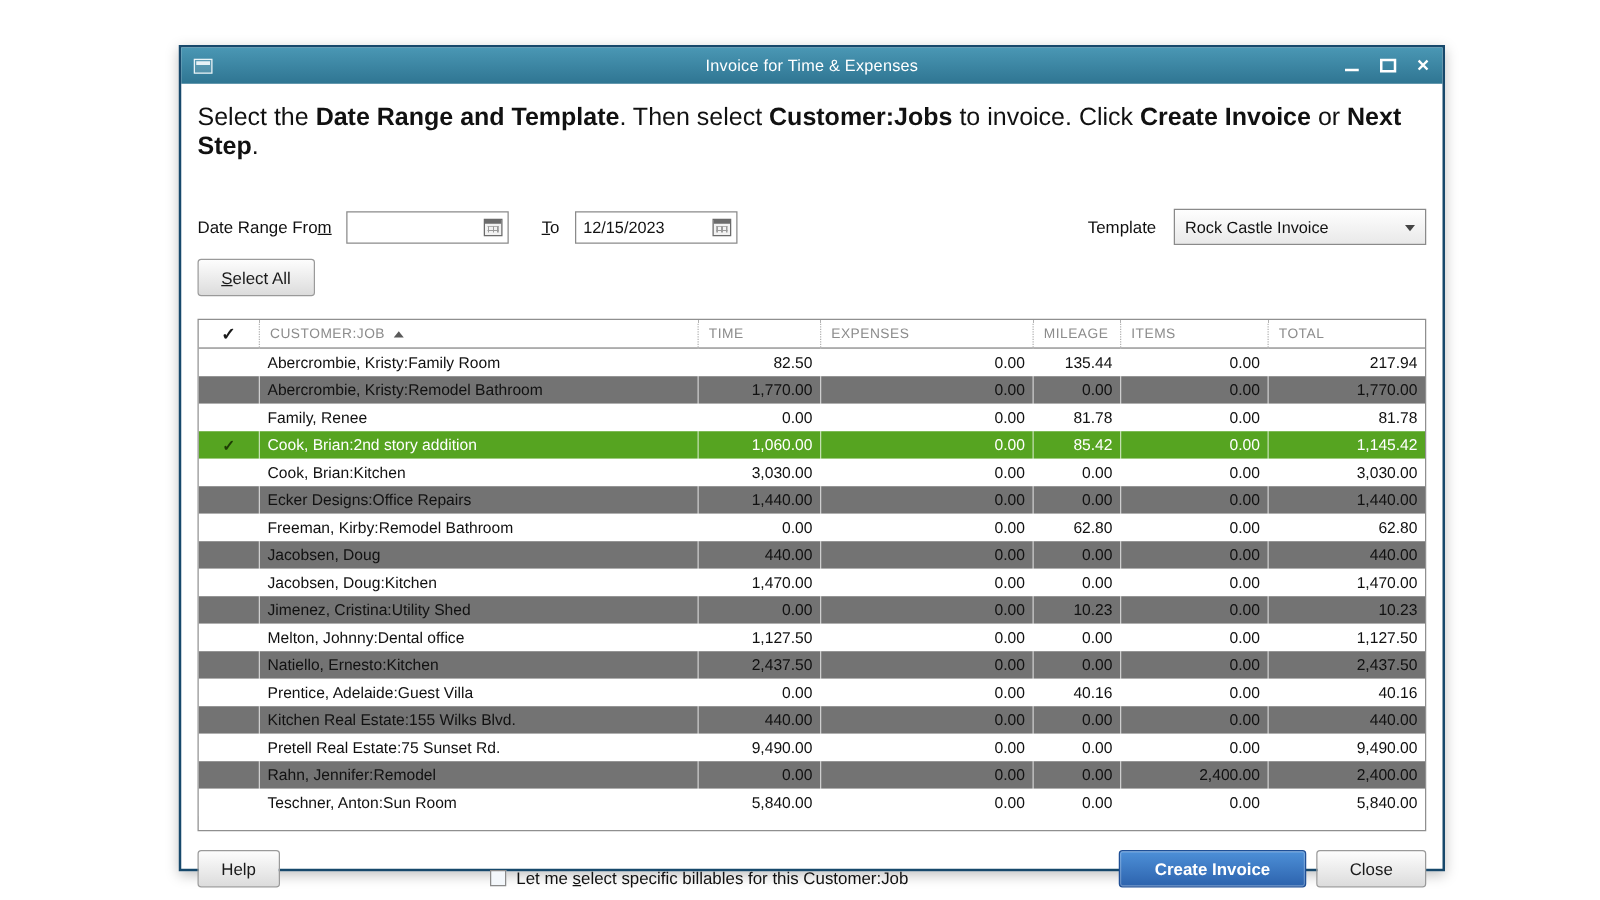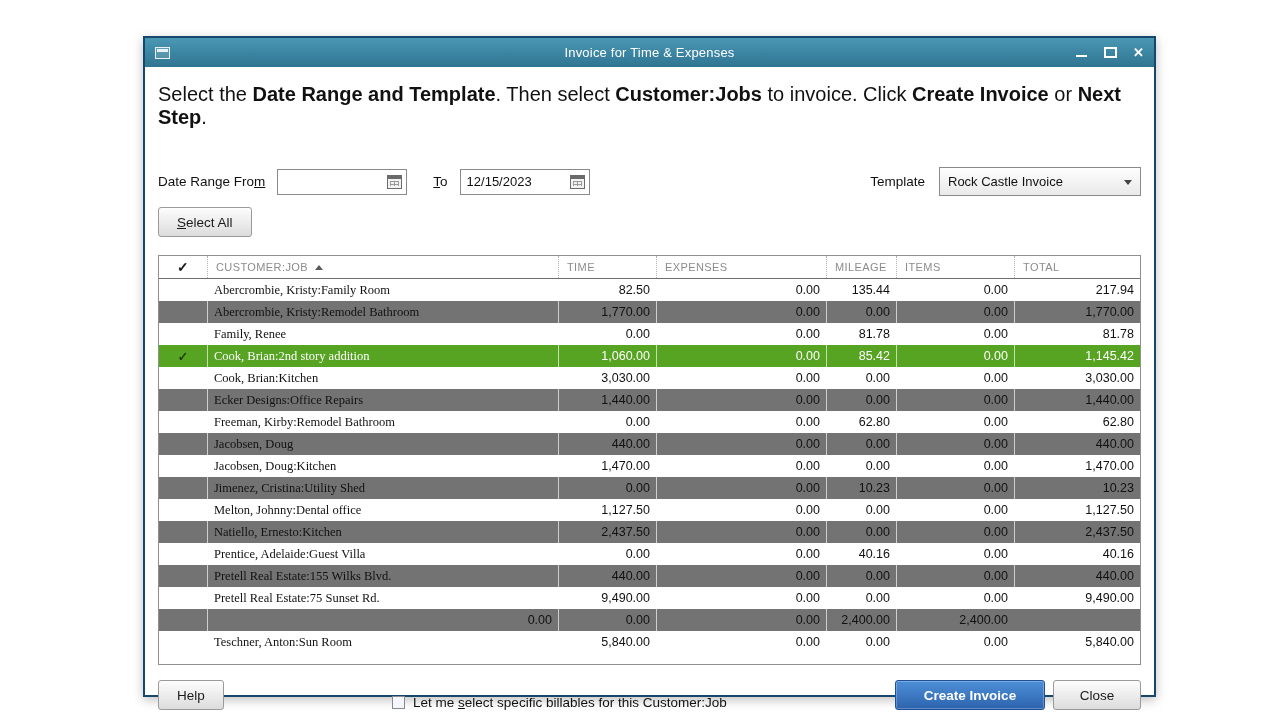--- a/index.html
+++ b/index.html
@@ -102,21 +102,21 @@
   }
   .trow { height:22px; background:#fff; cursor:default; }
   .trow.alt { background:#737373; }
   .trow.selected { background:#56a421; color:#fff; }
   .cell {
     display:flex; align-items:center; font-size:12.5px; color:inherit;
     padding:0 6px; overflow:hidden; white-space:nowrap;
   }
   .cell + .cell { border-left:1px solid rgba(255,255,255,0.65); }
   .trow .c-check { justify-content:center; font-weight:bold; color:#1e3d05; padding:0; }
-  .c-customer { color:#111;font-family:Liberation Serif, serif; }
+  .c-customer { color:#111; }
   .trow.selected .c-customer { color:#fff; }
   .c-num { justify-content:flex-end; color:#111; }
   .trow.selected .c-num { color:#fff; }
 
   
   .footer { margin-top:15px; display:flex; align-items:flex-end; }
   .checkbox-group { margin-left:auto; display:flex; align-items:center; }
   .checkbox {
     width:13px; height:13px; border:1px solid #8a8a8a; background:#f3f7fb; cursor:pointer;
   }
@@ -299,38 +299,39 @@
     <div class="cell c-check"></div>
     <div class="cell c-customer">Prentice, Adelaide:Guest Villa</div>
     <div class="cell c-num">0.00</div>
     <div class="cell c-num">0.00</div>
     <div class="cell c-num">40.16</div>
     <div class="cell c-num">0.00</div>
     <div class="cell c-num">40.16</div>
   </div>
             <div class="trow alt">
     <div class="cell c-check"></div>
-    <div class="cell c-customer">Pretell Real Estate:155 Wilks Blvd.</div>
+    <div class="cell c-customer">Kitchen Real Estate:155 Wilks Blvd.</div>
     <div class="cell c-num">440.00</div>
     <div class="cell c-num">0.00</div>
     <div class="cell c-num">0.00</div>
     <div class="cell c-num">0.00</div>
     <div class="cell c-num">440.00</div>
   </div>
             <div class="trow">
     <div class="cell c-check"></div>
     <div class="cell c-customer">Pretell Real Estate:75 Sunset Rd.</div>
     <div class="cell c-num">9,490.00</div>
     <div class="cell c-num">0.00</div>
     <div class="cell c-num">0.00</div>
     <div class="cell c-num">0.00</div>
     <div class="cell c-num">9,490.00</div>
   </div>
             <div class="trow alt">
     <div class="cell c-check"></div>
+    <div class="cell c-customer">Rahn, Jennifer:Remodel</div>
     <div class="cell c-num">0.00</div>
     <div class="cell c-num">0.00</div>
     <div class="cell c-num">0.00</div>
     <div class="cell c-num">2,400.00</div>
     <div class="cell c-num">2,400.00</div>
   </div>
             <div class="trow">
     <div class="cell c-check"></div>
     <div class="cell c-customer">Teschner, Anton:Sun Room</div>
     <div class="cell c-num">5,840.00</div>

